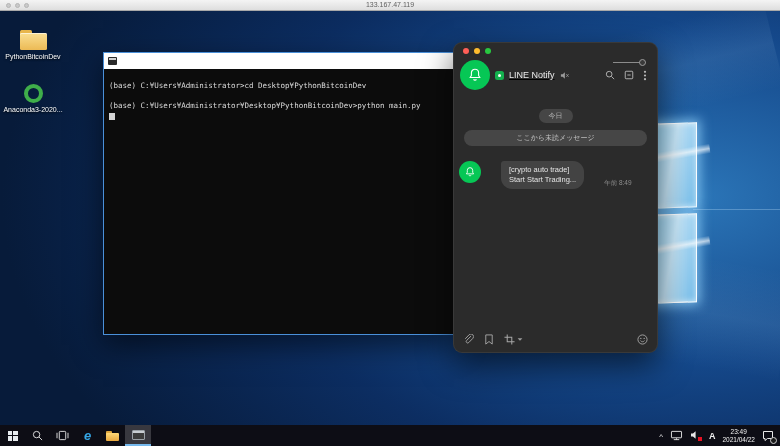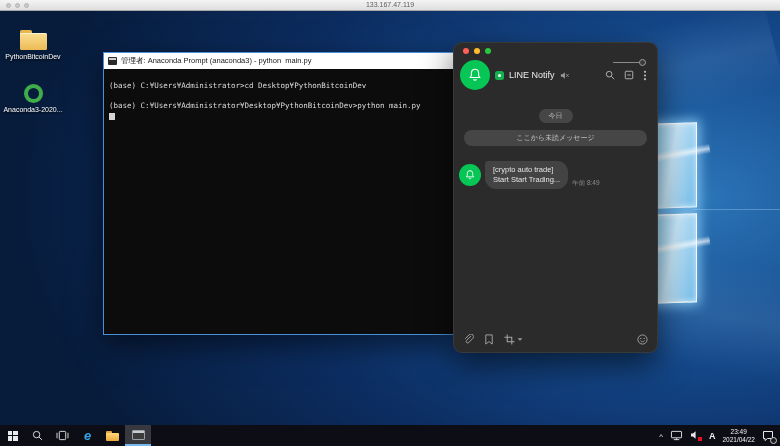--- a/index.html
+++ b/index.html
@@ -61,33 +61,33 @@
 
   
   .line-win { position:absolute; left:453px; top:42px; width:205px; height:311px;
     background:#2b2b2b; border-radius:9px; border:1px solid rgba(255,255,255,.07);
     box-shadow:0 12px 32px rgba(0,0,0,.6); display:flex; flex-direction:column; z-index:10; }
   .line-traffic { height:13px; padding:5px 0 0 9px; display:flex; gap:5px; flex:0 0 13px; }
   .tl { width:6px; height:6px; border-radius:50%; }
   .line-slider { position:absolute; top:16px; right:11px; width:33px; height:7px; }
   .line-slider .track { position:absolute; left:0; top:3px; width:33px; height:1px; background:#8b8b8b; }
   .line-slider .knob { position:absolute; right:0; top:0; width:7px; height:7px; border-radius:50%; background:#3a3a3a; border:1px solid #9b9b9b; }
-  .line-header { display:flex; align-items:center; gap:5px; padding:4px 10px 8px 6px; flex:0 0 auto; }
+  .line-header { display:flex; align-items:center; gap:5px; padding:4px 10px 8px 6px; flex:0 0 auto;text-decoration:underline; }
   .avatar { border-radius:50%; background:#06c755; display:flex; align-items:center; justify-content:center; flex:0 0 auto; }
   .avatar-lg { width:30px; height:30px; }
   .avatar-sm { width:22px; height:22px; }
   .verified-badge { width:9px; height:9px; border-radius:2.5px; background:#14b14e; display:flex; align-items:center; justify-content:center; }
   .verified-badge i { display:block; width:3px; height:3px; border-radius:50%; background:#fff; }
   .contact-name { font-size:9px; color:#ececec; white-space:nowrap; }
   .hdr-icons { margin-left:auto; display:flex; align-items:center; gap:9px; }
   .line-chat { flex:1; position:relative; padding-top:11px; overflow:hidden; }
   .pill { background:rgba(78,78,78,.78); color:#b9b9b9; font-size:7px; border-radius:8px; }
   .date-pill { width:fit-content; margin:0 auto; padding:2px 10px; }
   .unread-pill { margin:7px 10px 0 10px; text-align:center; padding:3px 0; border-radius:9px; color:#c4c4c4; }
-  .msg-row { display:flex; align-items:center; gap:4px; margin:15px 6px 0 5px; }
+  .msg-row { display:flex; align-items:flex-start; gap:20px; margin:15px 6px 0 5px; }
   .bubble { background:#434343; border-radius:3px 11px 11px 11px; padding:4px 8px; max-width:96px;
     font-size:7.5px; line-height:10px; color:#e4e4e4; }
   .msg-time { font-size:6.5px; color:#8f8f8f; align-self:flex-end; margin-bottom:1px; white-space:nowrap; }
   .line-composer { flex:0 0 66px; position:relative; padding:5px 9px 0 9px; }
   .composer-placeholder { font-size:8px; color:#696969; }
   .composer-toolbar { position:absolute; left:9px; right:9px; bottom:7px; display:flex; align-items:center; gap:10px; }
   .tool-right { margin-left:auto; }
   .crop-wrap { display:flex; align-items:center; gap:2px; }
   .caret-dot { width:3px; height:3px; border-left:3px solid transparent; border-right:3px solid transparent; border-top:3px solid #9d9d9d; transform:scale(.8); }
 
@@ -142,21 +142,20 @@
     <div class="label">PythonBitcoinDev</div>
   </div>
   <div class="desk-icon icon-ana">
     <div class="ana-ring"></div>
     <div class="label">Anaconda3-2020...</div>
   </div>
 
   <div class="terminal">
     <div class="term-titlebar">
       <span class="term-title-icon"></span>
-      <span class="term-title-text">管理者: Anaconda Prompt (anaconda3) - python  main.py</span>
     </div>
     <div class="term-body">
       <div class="term-line">(base) C:¥Users¥Administrator&gt;cd Desktop¥PythonBitcoinDev</div>
       <div class="term-line"></div>
       <div class="term-line">(base) C:¥Users¥Administrator¥Desktop¥PythonBitcoinDev&gt;python main.py</div>
       <div class="term-line"><span class="term-cursor"></span></div>
     </div>
   </div>
 
   <div class="line-win">

